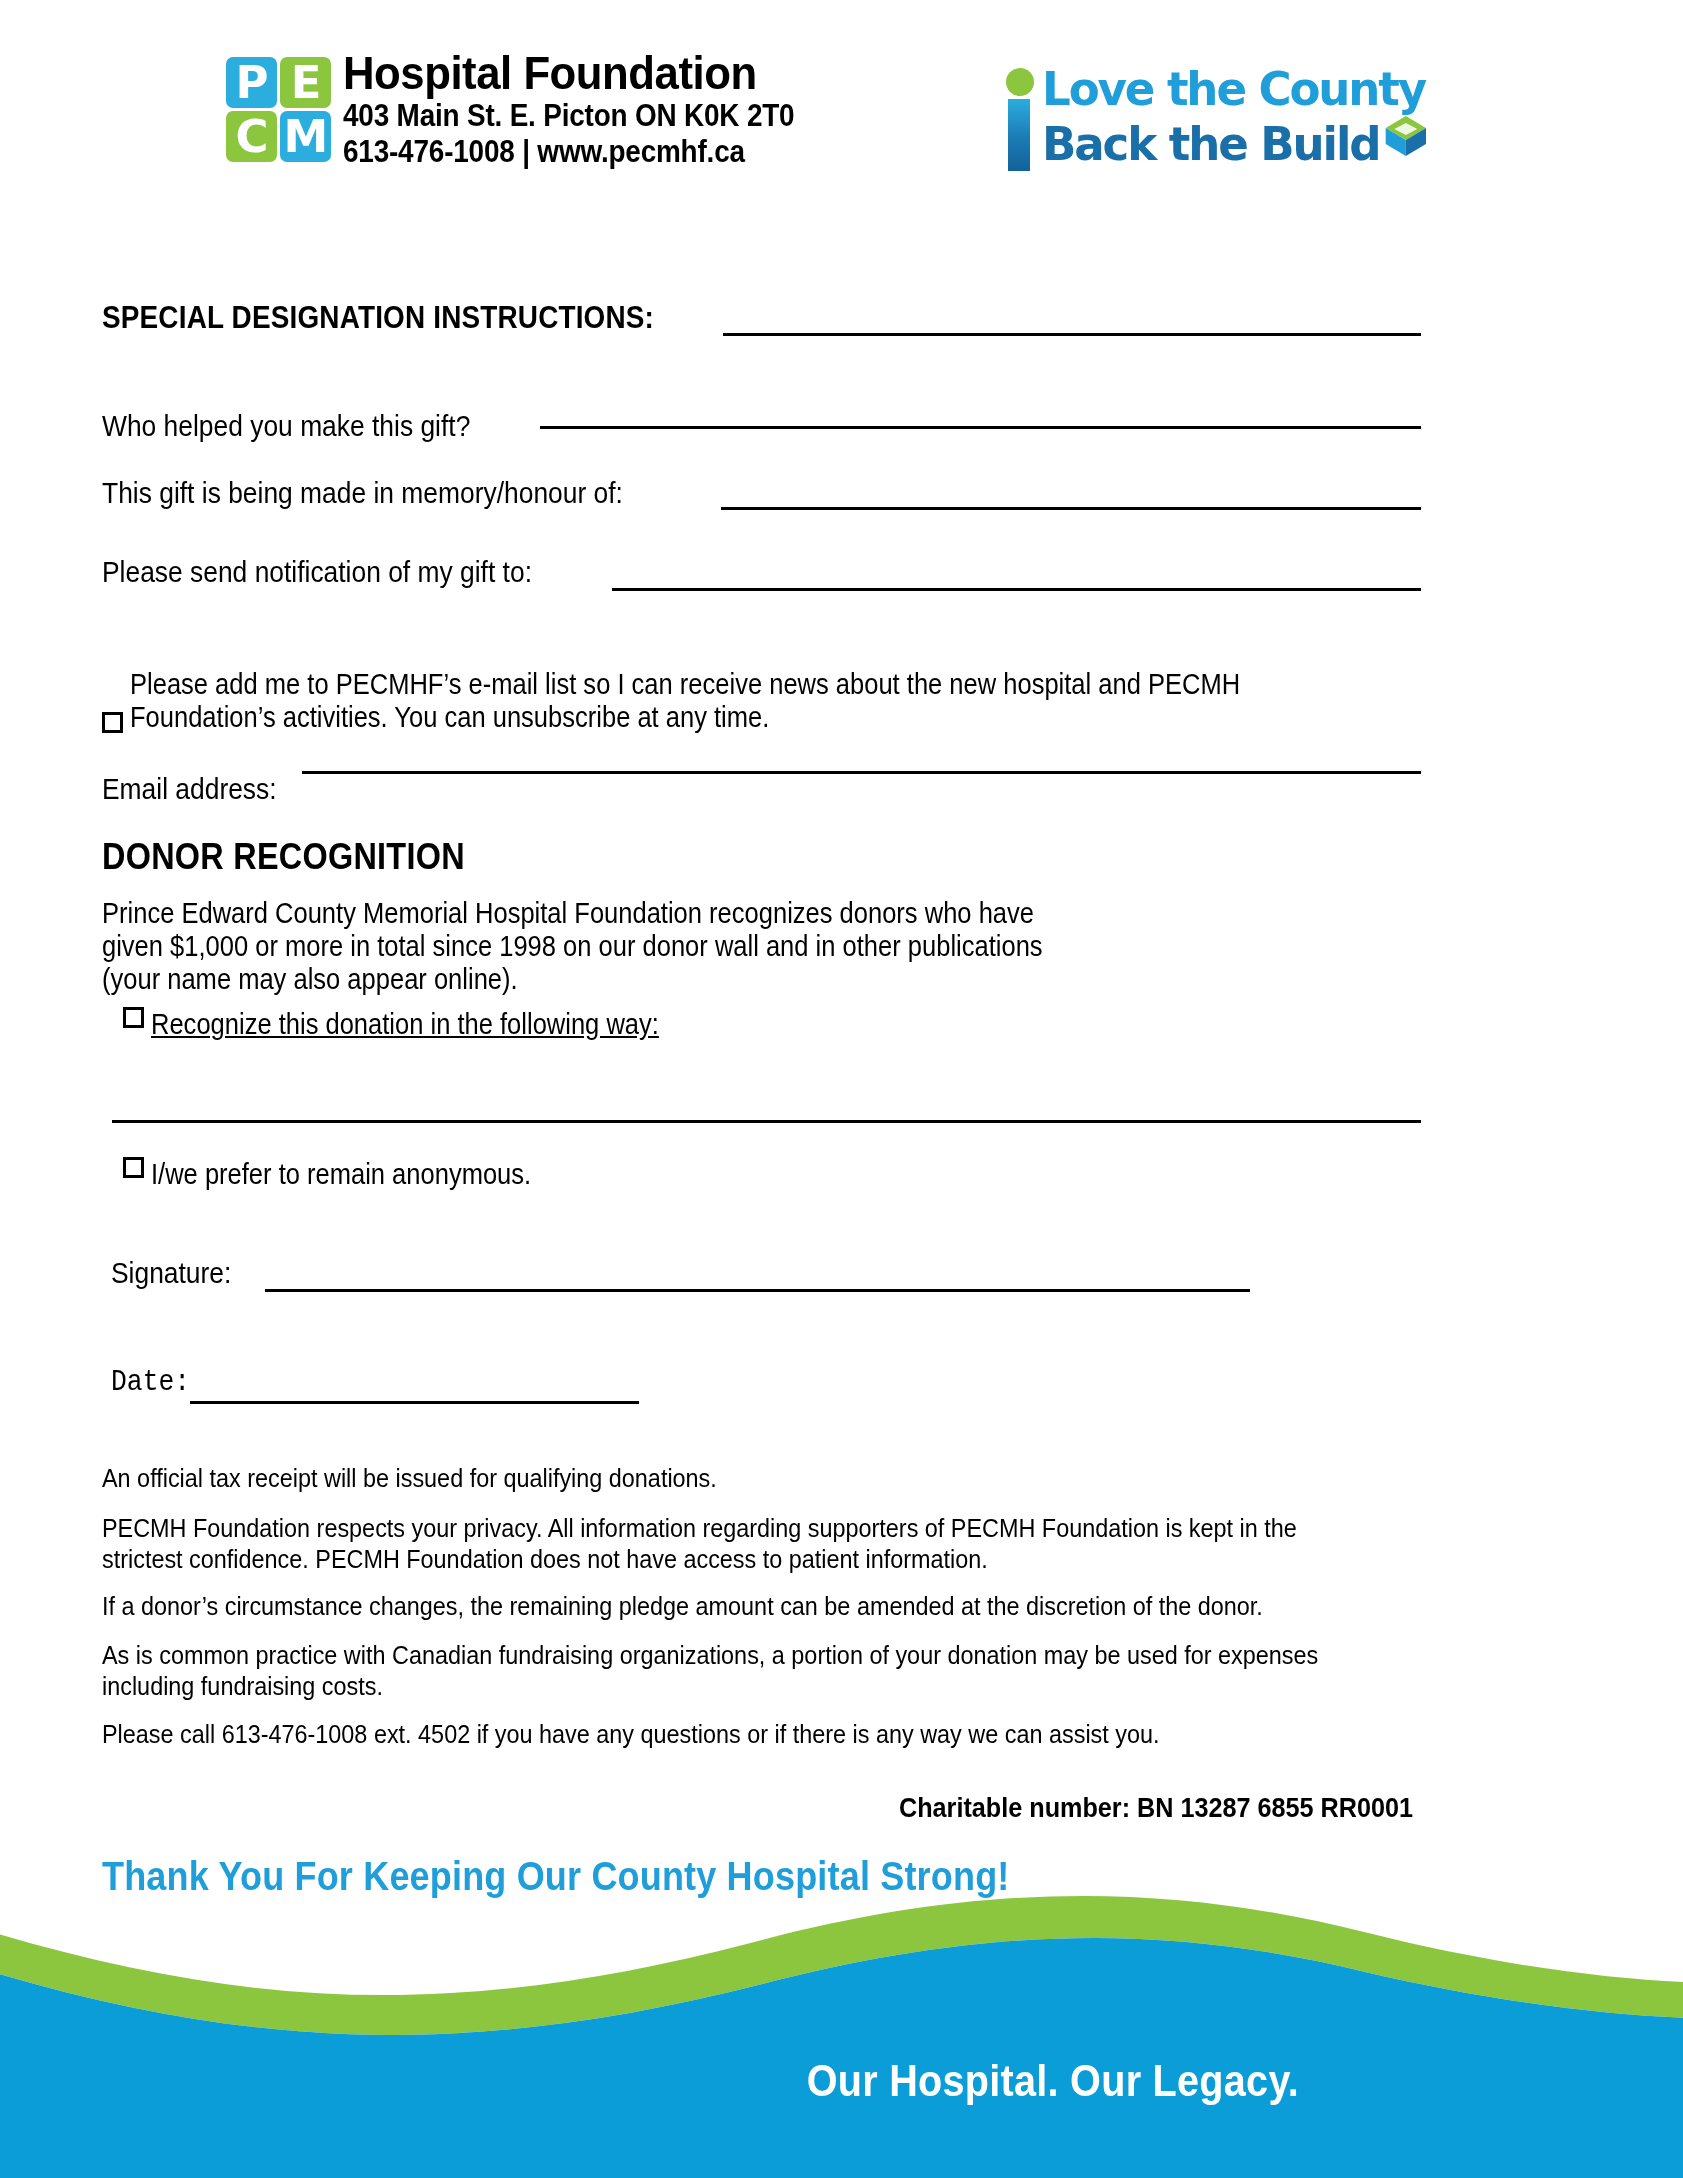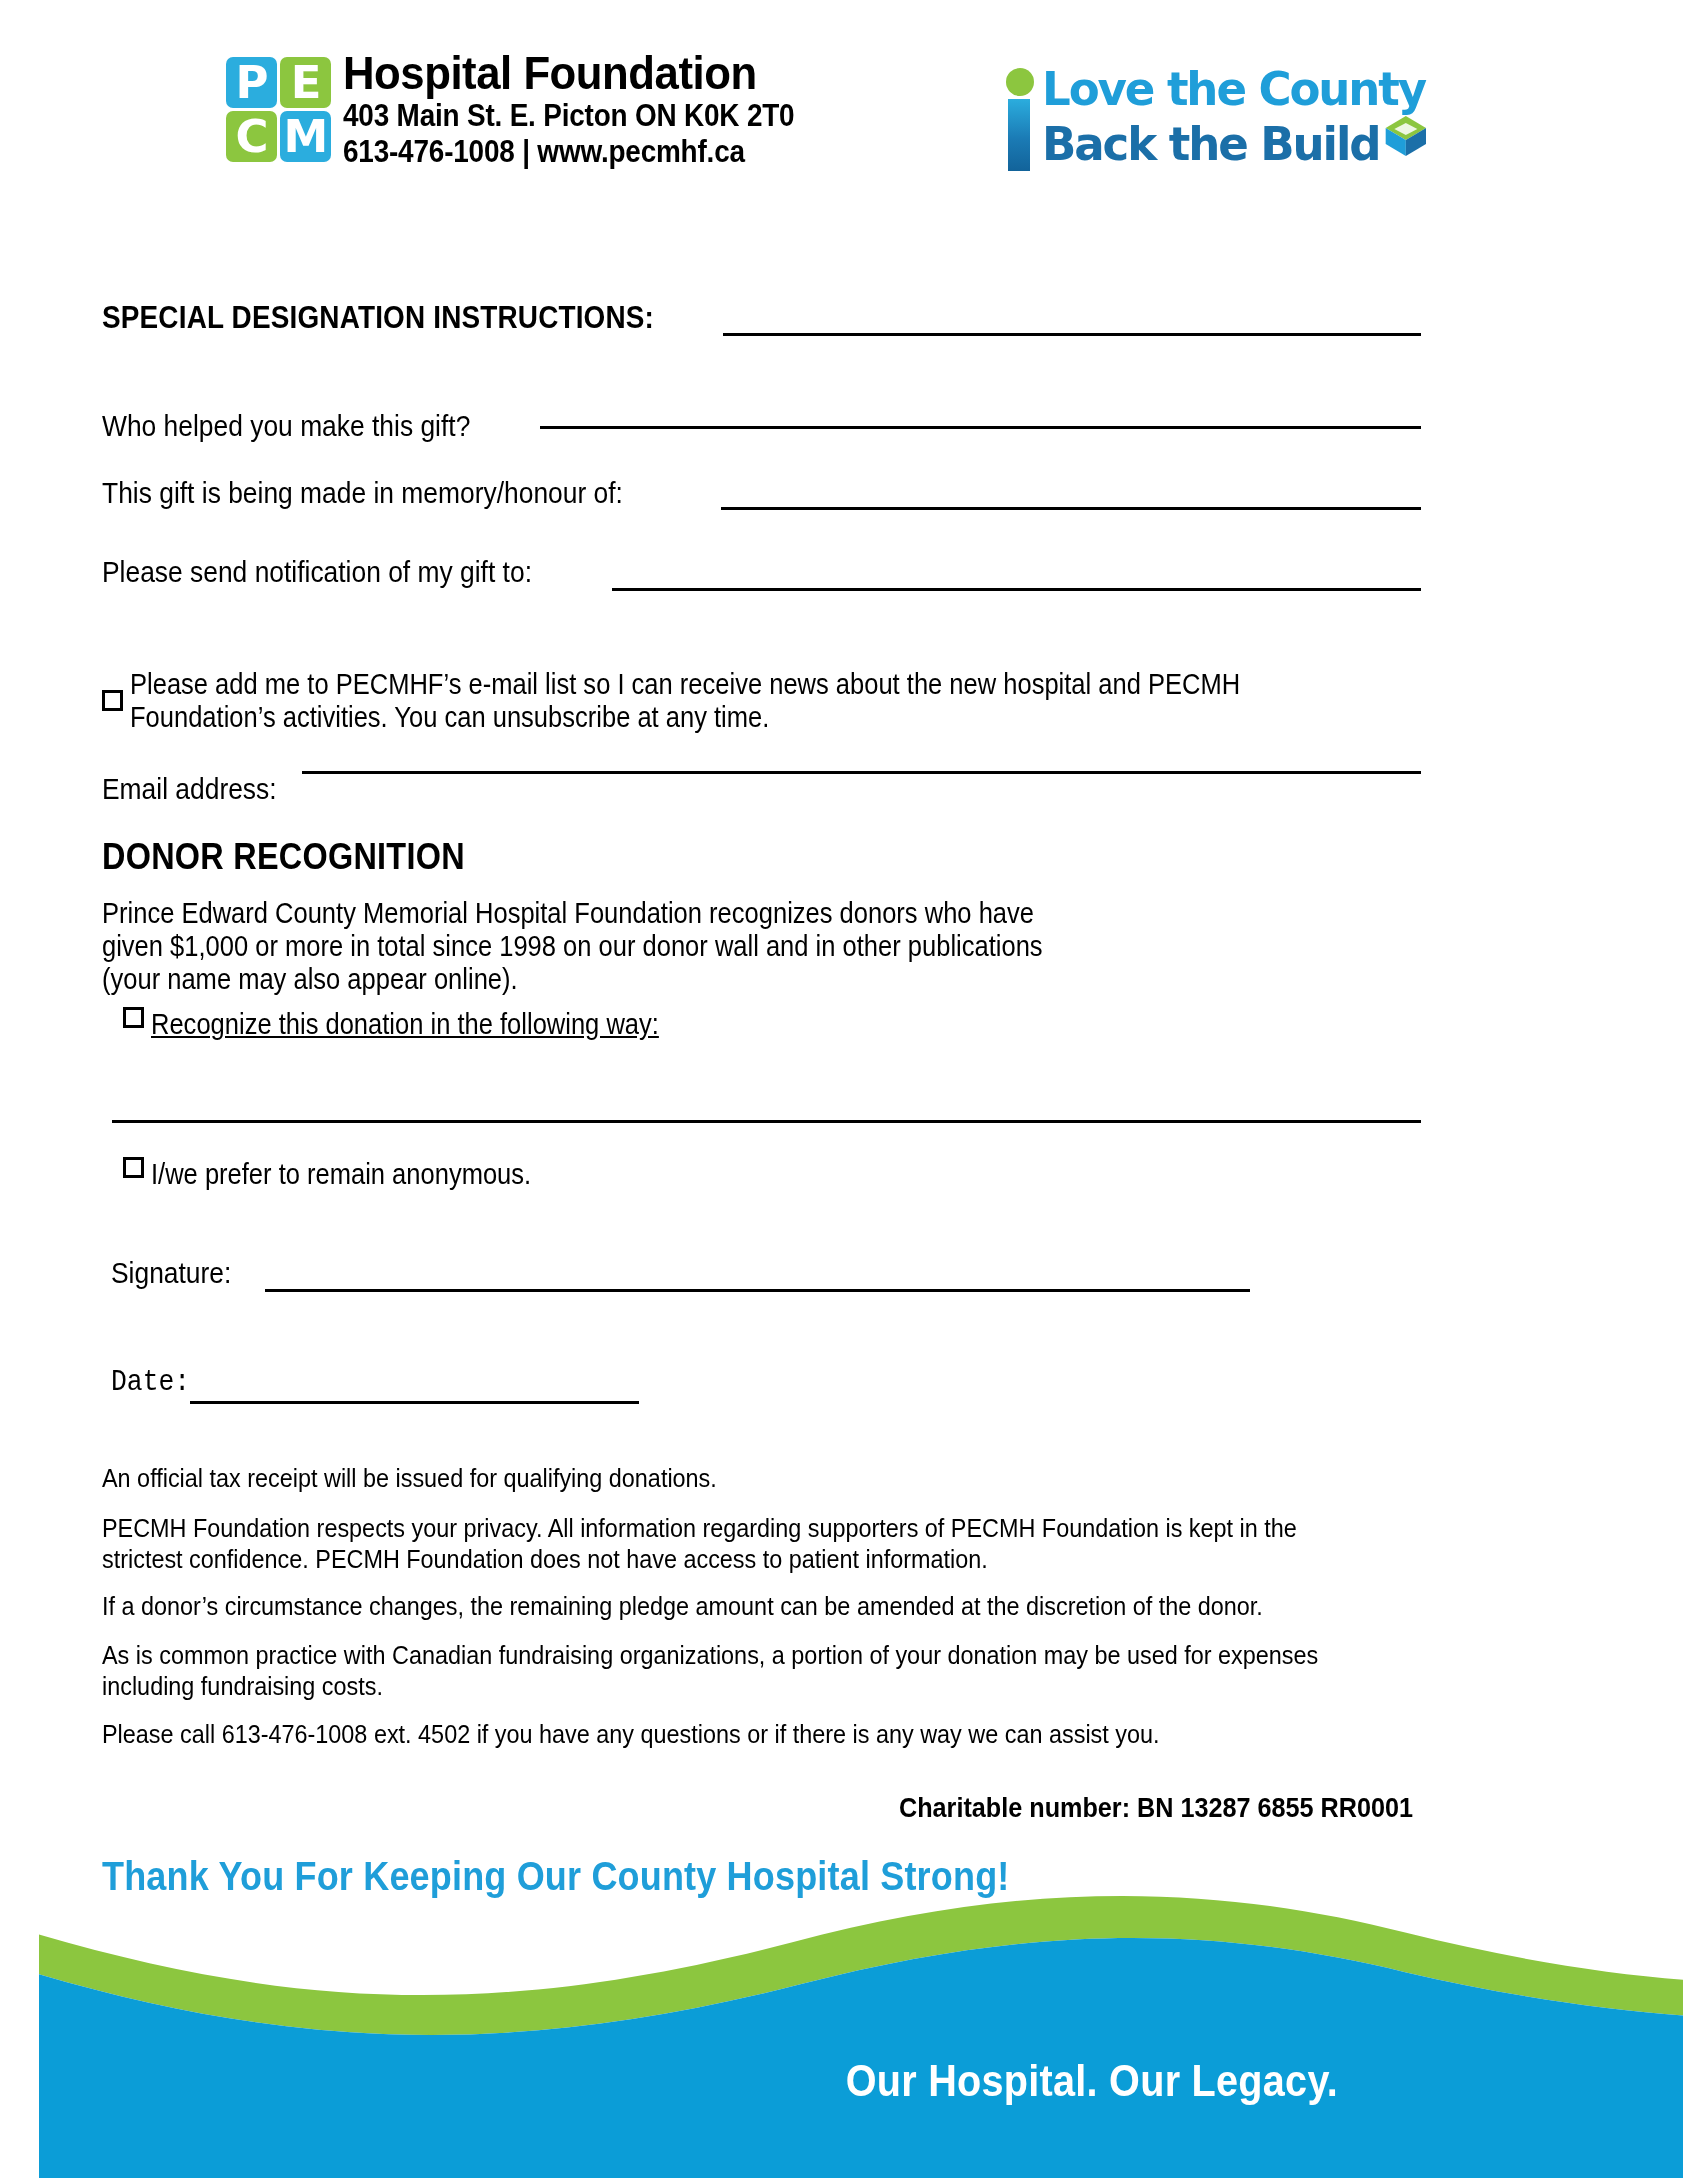--- a/index.html
+++ b/index.html
@@ -243,21 +243,20 @@
     white-space: nowrap;
   }
 
   
   .footer {
     position: absolute;
     left: 0;
     bottom: 0;
     width: 1426px;
     height: 287px;
-    margin-left: 39px;
   }
   .footer svg { display: block; }
   .footer-tagline {
     position: absolute;
     right: 127px;
     top: 166px;
     color: #ffffff;
     font-family: "Liberation Sans Narrow", "Liberation Sans", sans-serif;
     font-weight: bold;
     font-size: 44px;
@@ -326,21 +325,21 @@
     <div class="row" style="left:102px; top:475px;">
       <span class="lbl">This gift is being made in memory/honour of:</span>
     </div>
     <div class="rule" style="left:721px; top:507px; width:700px;"></div>
 
     <div class="row" style="left:102px; top:554px;">
       <span class="lbl">Please send notification of my gift to:</span>
     </div>
     <div class="rule" style="left:612px; top:588px; width:809px;"></div>
 
-    <div style="position:absolute; left:102px; top:668px; display:flex; align-items:center;">
+    <div style="position:absolute; left:102px; top:668px; display:flex; align-items:flex-end;">
       <span class="chk"></span>
       <span class="para" style="position:static;">Please add me to PECMHF’s e-mail list so I can receive news about the new hospital and PECMH
 Foundation’s activities. You can unsubscribe at any time.</span>
     </div>
 
     <div class="row" style="left:102px; top:771px;">
       <span class="lbl">Email address:</span>
     </div>
     <div class="rule" style="left:302px; top:771px; width:1119px;"></div>
 

